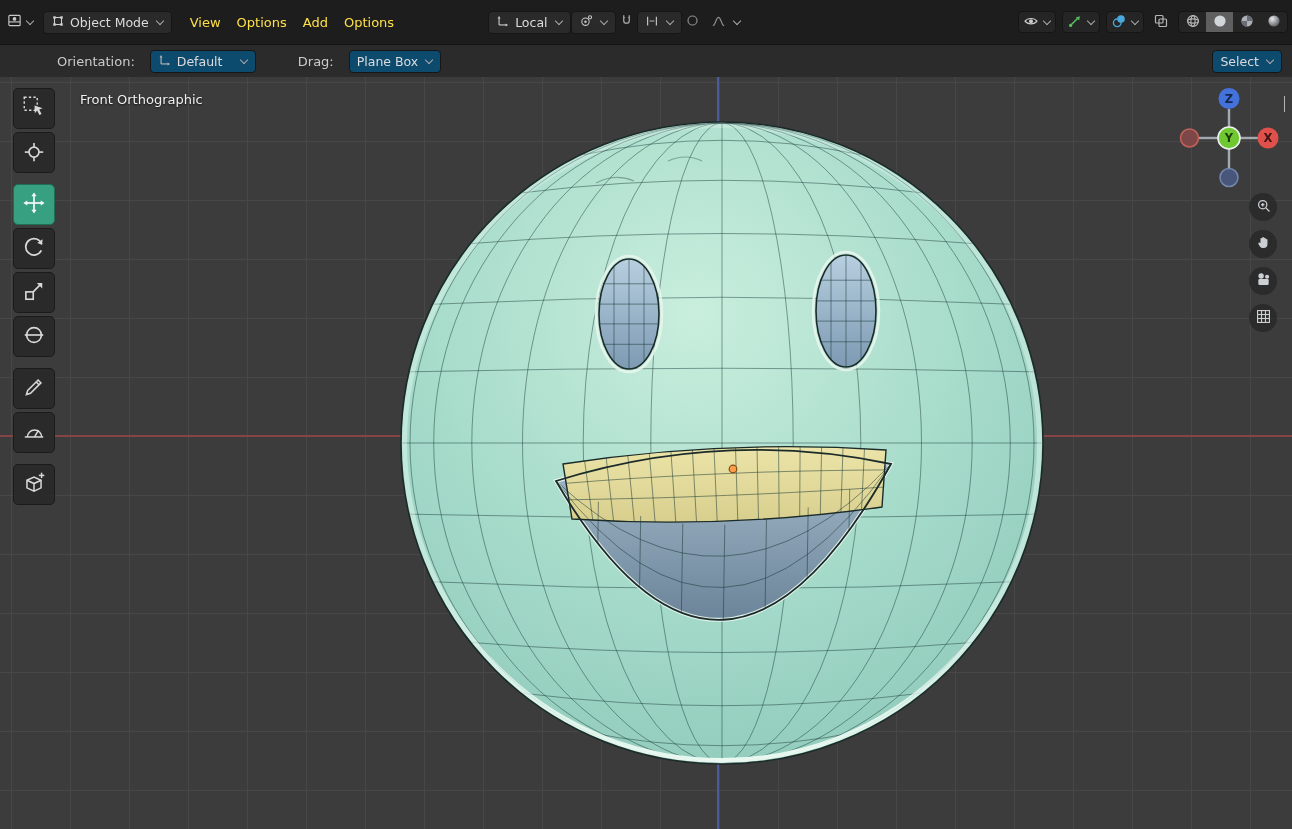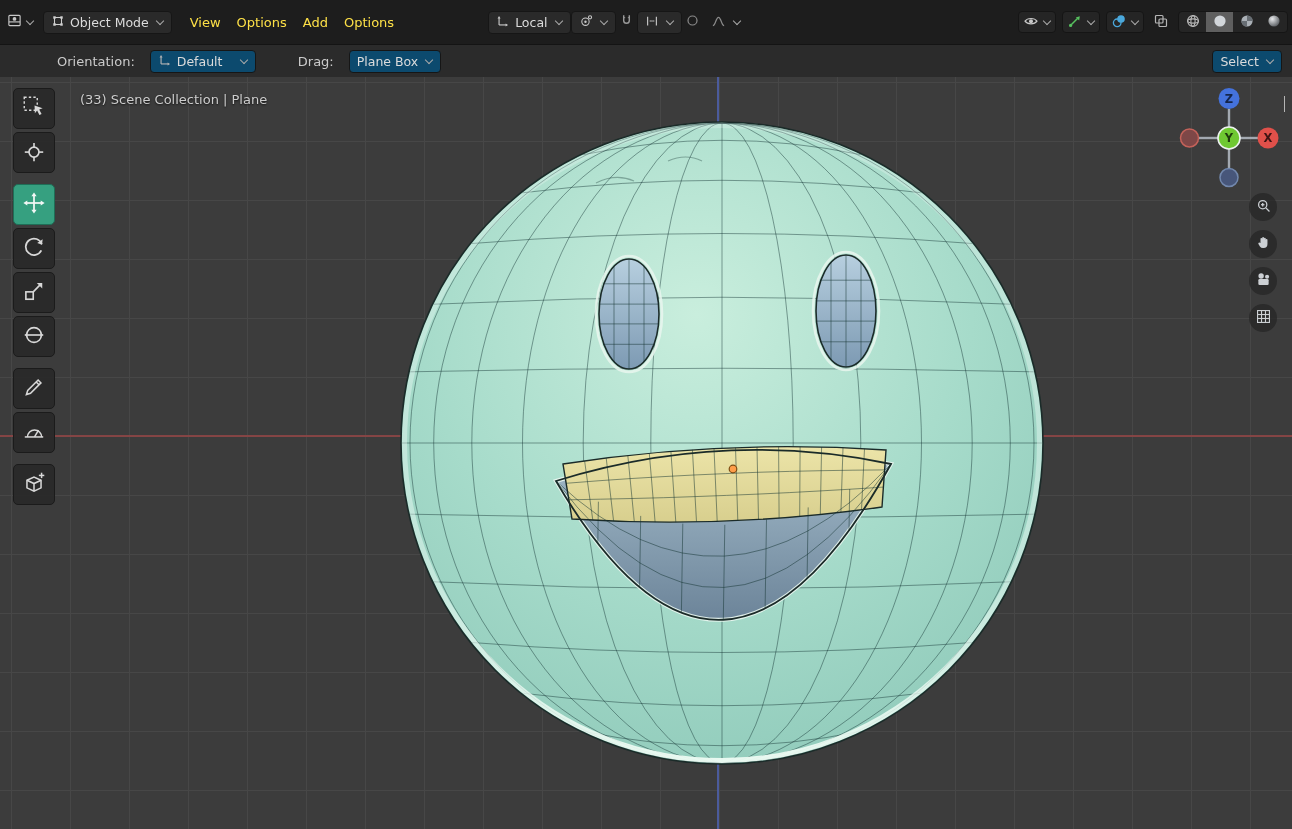--- a/index.html
+++ b/index.html
@@ -400,21 +400,21 @@
           <line x1="766.5" y1="442.4" x2="765.1" y2="531.4" stroke="#143432" stroke-width="1" fill="none" stroke-opacity="0.5"></line>
           <line x1="808.2" y1="430.4" x2="807.1" y2="501.7" stroke="#143432" stroke-width="1" fill="none" stroke-opacity="0.5"></line>
           <line x1="849.7" y1="412.0" x2="849.0" y2="453.5" stroke="#143432" stroke-width="1" fill="none" stroke-opacity="0.5"></line>
         </g>
 
       <circle cx="733" cy="392" r="3.8" stroke="#7c4b12" stroke-width="1.2" fill="#ff9e4a"></circle>
     </g>
   </svg>
 
   <div class="vp-text">
-    <div class="l2">(33) Scene Collection | Plane</div>
+    <div class="l1">Front Orthographic</div>
   </div>
 
   <div class="tools">
     <div class="tool">
       <span>
         <svg viewBox="0 0 24 24">
           <rect x="3" y="3" width="12" height="12" fill="none" stroke="#d8d8d8" stroke-width="1.3" stroke-dasharray="2.2 2"></rect>
           <path d="M12.5 10.5 L20 13.2 16.8 14.3 19 18.4 17 19.4 14.9 15.3 12.8 17.8 Z" fill="#d8d8d8"></path>
         </svg>
       </span>

